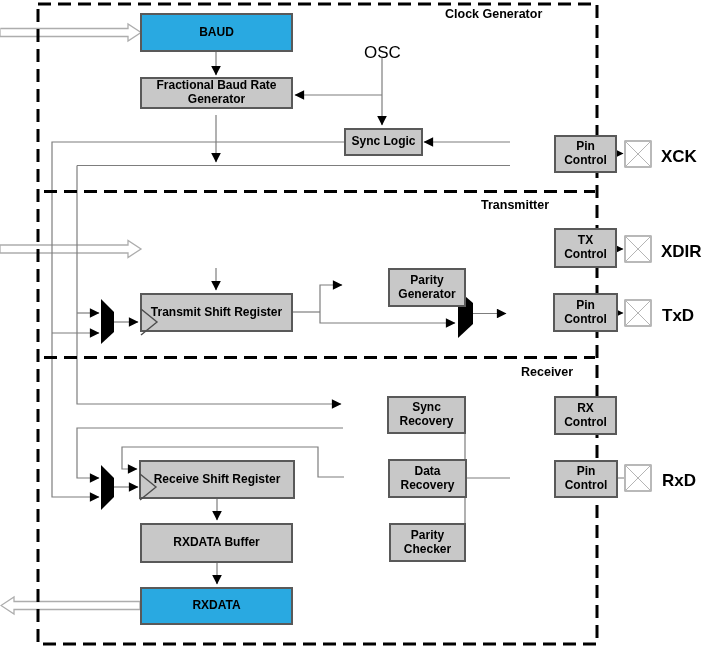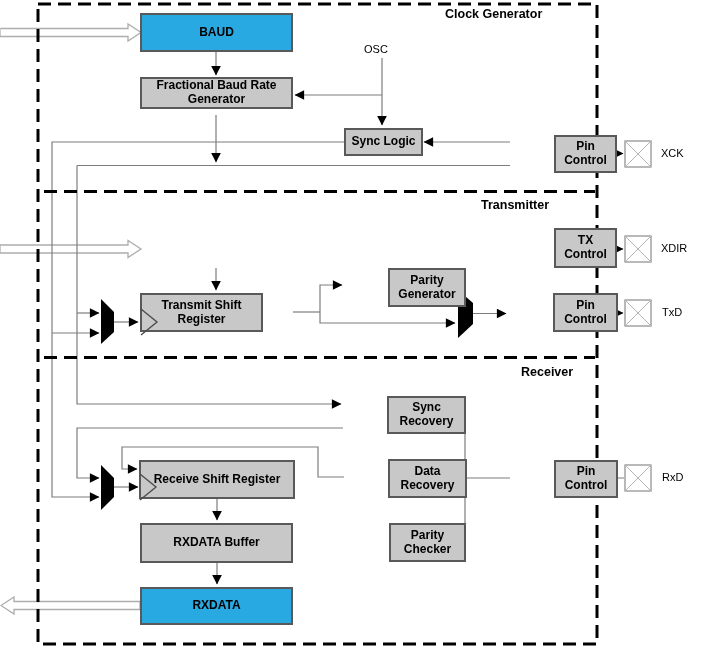--- a/index.html
+++ b/index.html
@@ -5,22 +5,22 @@
   html,body{margin:0;padding:0;background:#ffffff;}
   .diagram{position:relative;width:702px;height:652px;background:#ffffff;overflow:hidden;
            font-family:"Liberation Sans",sans-serif;color:#000;border-radius:31px;}
   .layer{position:absolute;left:0;top:0;width:702px;height:652px;pointer-events:none;}
   .block{position:absolute;box-sizing:border-box;border:2px solid #595959;background:#C8C8C8;
          display:flex;align-items:center;justify-content:center;text-align:center;
          font-weight:bold;font-size:12px;line-height:1.15;padding:0 2px;z-index:2;}
   .blue{background:#29A9E1;}
   .narrow{padding:0 9px;margin-left:44px;}
   .seclabel{position:absolute;font-weight:bold;font-size:12.5px;white-space:nowrap;z-index:2;}
-  .pinlabel{position:absolute;font-weight:normal;font-size:11px;white-space:nowrap;z-index:2;}
-  .siglabel{position:absolute;font-weight:normal;font-size:11px;white-space:nowrap;z-index:2;}
+  .pinlabel{position:absolute;font-weight:bold;font-size:17px;white-space:nowrap;z-index:2;}
+  .siglabel{position:absolute;font-weight:normal;font-size:17px;white-space:nowrap;z-index:2;}
   svg .wire{stroke:#7d7d7d;stroke-width:1.2;fill:none;}
   svg .busarrow{fill:#ffffff;stroke:#ADADAD;stroke-width:1.3;}
   svg .dash{stroke:#000;stroke-width:3;fill:none;stroke-dasharray:13 7;}
   svg .mux{fill:#000;stroke:none;}
   svg .padbox{fill:#fff;stroke:#8a8a8a;stroke-width:1.2;}
   svg .padx{stroke:#b5b5b5;stroke-width:1;}
   svg .chev{stroke:#4d4d4d;stroke-width:1.4;fill:none;}
 </style>
 </head>
 <body>
@@ -111,24 +111,25 @@
   <div class="pinlabel" style="left:662px;top:306px">TxD</div>
   <div class="pinlabel" style="left:662px;top:471px">RxD</div>
 
   <div class="block blue" style="left:140px;top:13px;width:153px;height:39px">BAUD</div>
   <div class="block" style="left:140px;top:77px;width:153px;height:32px;padding:8px 8px">Fractional Baud Rate Generator</div>
   <div class="block" style="left:344px;top:128px;width:79px;height:28px">Sync Logic</div>
   <div class="block narrow" style="left:510px;top:135px;width:63px;height:38px">Pin Control</div>
 
   <div class="block narrow" style="left:510px;top:228px;width:63px;height:40px">TX Control</div>
   <div class="block narrow" style="left:344px;top:268px;width:78px;height:39px">Parity Generator</div>
-  <div class="block" style="left:140px;top:293px;width:123px;height:39px">Transmit Shift Register</div>
+  <div class="block" style="left:140px;top:293px;width:153px;height:39px">Transmit Shift Register</div>
   <div class="block narrow" style="left:509px;top:293px;width:65px;height:39px">Pin Control</div>
 
   <div class="block narrow" style="left:343px;top:396px;width:79px;height:38px">Sync Recovery</div>
+  <div class="block narrow" style="left:510px;top:396px;width:63px;height:39px">RX Control</div>
   <div class="block narrow" style="left:344px;top:459px;width:79px;height:39px">Data Recovery</div>
   <div class="block" style="left:139px;top:460px;width:156px;height:39px">Receive Shift Register</div>
   <div class="block narrow" style="left:510px;top:460px;width:64px;height:38px">Pin Control</div>
   <div class="block" style="left:140px;top:523px;width:153px;height:40px">RXDATA Buffer</div>
   <div class="block narrow" style="left:345px;top:523px;width:77px;height:39px">Parity Checker</div>
   <div class="block blue" style="left:140px;top:587px;width:153px;height:38px">RXDATA</div>
 
   <svg class="layer" style="z-index:3" width="702" height="652" viewBox="0 0 702 652">
     <path class="chev" d="M141,309 L157,322 L141,335"></path>
     <path class="chev" d="M140,474 L156,487 L140,500"></path>

